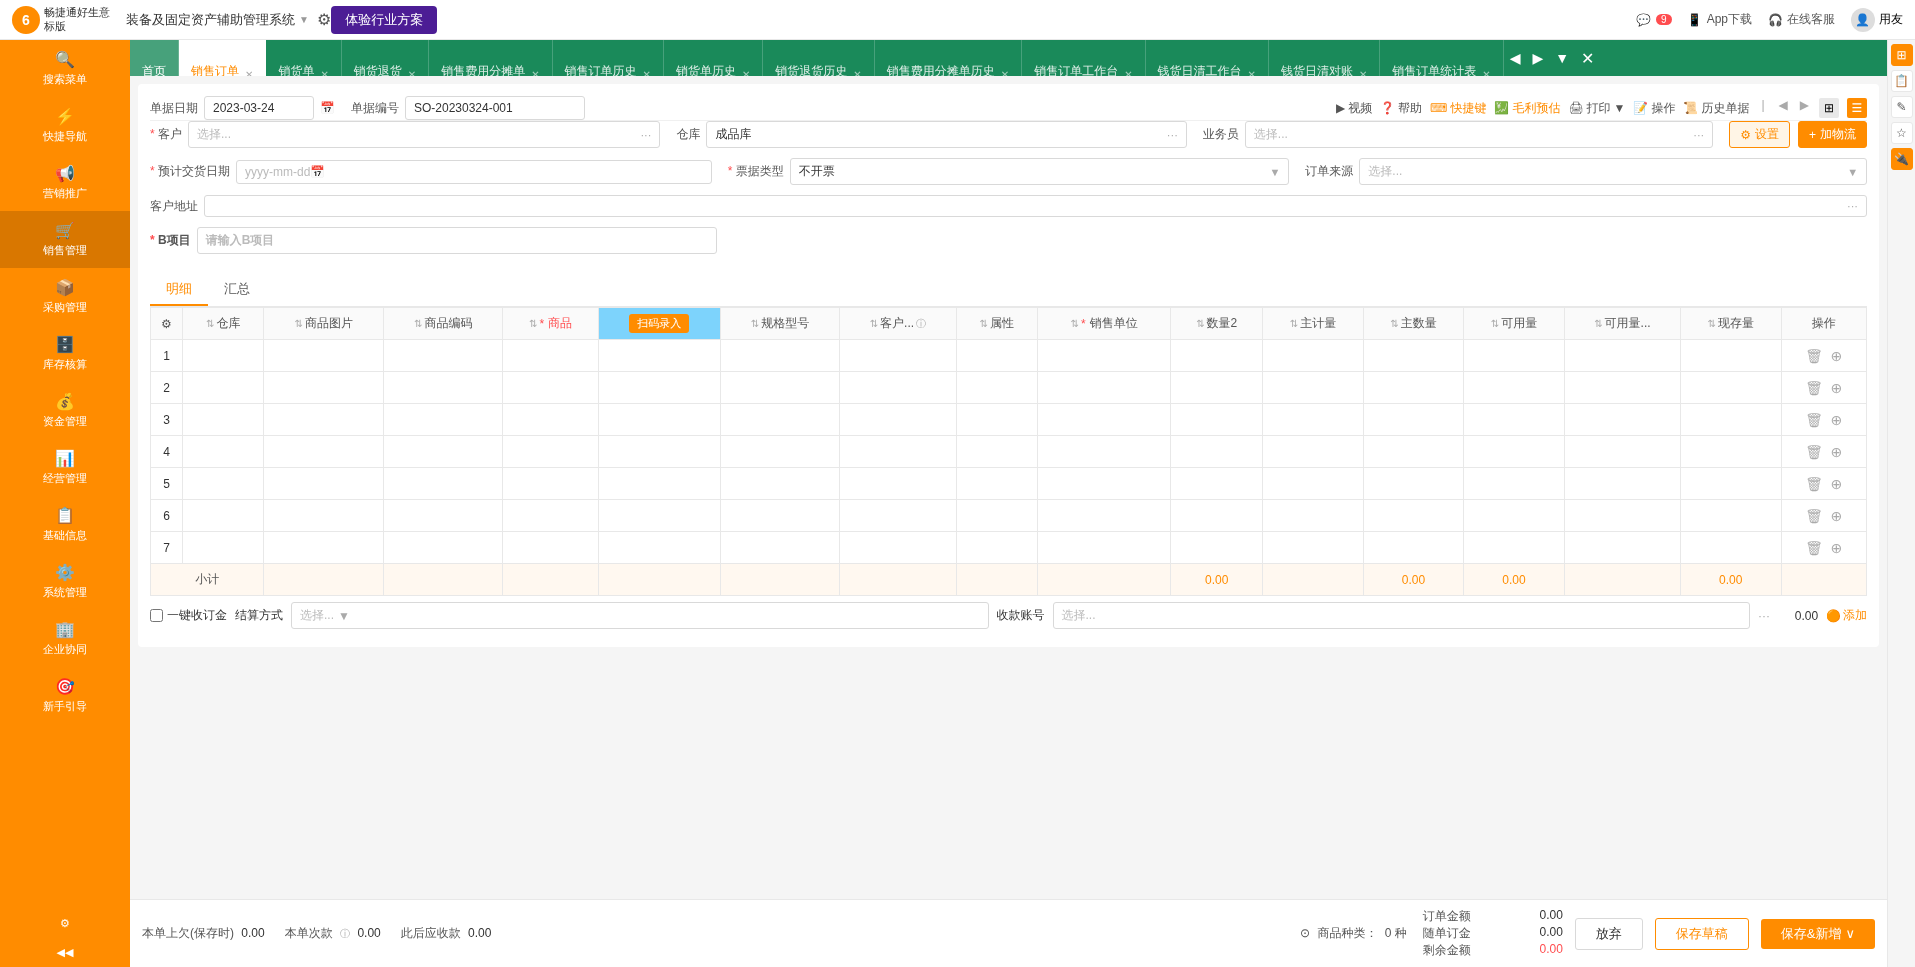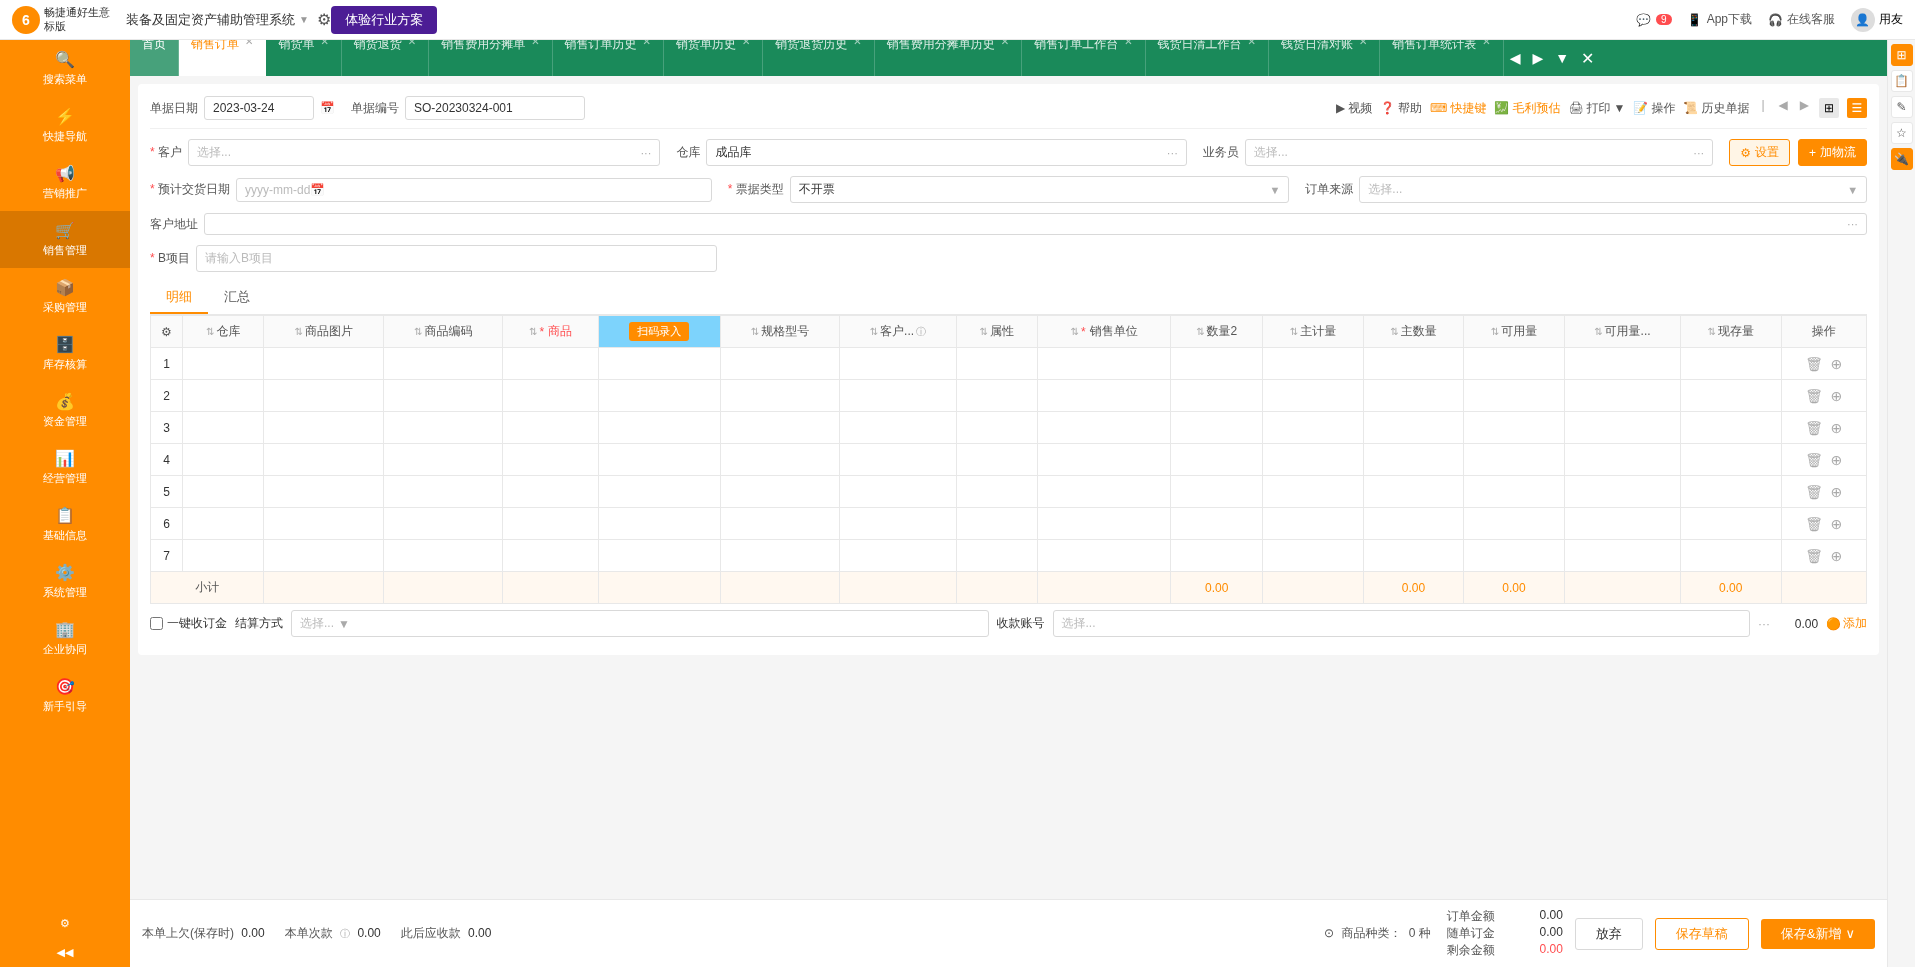--- a/index.html
+++ b/index.html
@@ -27,30 +27,30 @@
     .gear-icon { color: #555; cursor: pointer; font-size: 16px; margin-left: 8px; }
     .user-area { display: flex; align-items: center; gap: 4px; cursor: pointer; }
     .user-avatar { width: 24px; height: 24px; border-radius: 50%; background: #ddd; display: flex; align-items: center; justify-content: center; font-size: 12px; }
     .sidebar-item { display: flex; flex-direction: column; align-items: center; padding: 10px 4px; cursor: pointer; color: white; font-size: 11px; gap: 3px; }
     .sidebar-item.active { background: rgba(0,0,0,0.15); }
     .sidebar-item .item-icon { font-size: 16px; }
     .sidebar-bottom { margin-top: auto; }
     .sidebar-bottom-item { display: flex; flex-direction: column; align-items: center; padding: 8px 4px; cursor: pointer; color: white; font-size: 11px; gap: 2px; }
 
     
-    .tab-item { height: 44px; padding: 0 12px; display: flex; align-items: flex-start; gap: 4px; color: rgba(255,255,255,0.85); cursor: pointer; white-space: nowrap; font-size: 12px; border-right: 1px solid rgba(255,255,255,0.2); flex-shrink: 0; }
+    .tab-item { height: 44px; padding: 0 12px; display: flex; align-items: flex-end; gap: 4px; color: rgba(255,255,255,0.85); cursor: pointer; white-space: nowrap; font-size: 12px; border-right: 1px solid rgba(255,255,255,0.2); flex-shrink: 0; }
     .tab-item.active { background: white; color: #ff8c00; border-bottom: none; }
     .tab-item.home { background: rgba(255,255,255,0.2); color: white; }
     .tab-close { font-size: 10px; color: rgba(255,255,255,0.6); margin-left: 2px; }
     .tab-item.active .tab-close { color: #aaa; }
     .tab-nav-btn { color: white; padding: 0 6px; cursor: pointer; font-size: 14px; }
 
     
     .form-card { background: white; border-radius: 4px; padding: 12px; margin-bottom: 8px; }
-    .form-header { display: flex; align-items: center; gap: 16px; margin-bottom: 10px; padding-bottom: 8px; border-bottom: 1px solid #f0f0f0; }
+    .form-header { display: flex; align-items: center; gap: 16px; padding-bottom: 0; border-bottom: 1px solid #f0f0f0; }
     .form-header-actions { margin-left: auto; display: flex; gap: 8px; }
     .header-btn { display: flex; align-items: center; gap: 3px; font-size: 12px; color: #555; cursor: pointer; }
     .header-btn.orange { color: #ff8c00; }
     .date-icon { color: #aaa; font-size: 12px; cursor: pointer; }
 
     
     .content-tabs { display: flex; margin-bottom: 0; border-bottom: 1px solid #e8e8e8; }
     .content-tab { padding: 6px 16px; cursor: pointer; font-size: 13px; color: #555; border-bottom: 2px solid transparent; }
     .content-tab.active { color: #ff8c00; border-bottom: 2px solid #ff8c00; font-weight: 500; }
 
@@ -65,21 +65,21 @@
     
     .summary-row td { background: #fff8f0; font-weight: 500; color: #ff8c00; }
 
     
     .bottom-bar { background: white; padding: 8px 12px; border-top: 1px solid #e8e8e8; display: flex; align-items: center; gap: 16px; font-size: 12px; flex-shrink: 0; }
     .bottom-info { color: #555; }
     .bottom-info span { margin-right: 4px; }
     .bottom-info .value { color: #333; font-weight: 500; }
     .bottom-right { margin-left: auto; display: flex; align-items: center; gap: 12px; }
     .total-info { text-align: right; }
-    .total-row { display: flex; justify-content: space-between; gap: 8px; font-size: 12px; color: #333; }
+    .total-row { display: flex; justify-content: space-between; gap: 32px; font-size: 12px; color: #333; }
     .total-row .lbl { color: #555; }
     .total-row .val { color: #333; min-width: 60px; text-align: right; }
     .btn-discard { padding: 6px 20px; border: 1px solid #d9d9d9; border-radius: 3px; background: white; cursor: pointer; font-size: 13px; color: #333; }
     .btn-save { padding: 6px 20px; border: 1px solid #ff8c00; border-radius: 3px; background: white; cursor: pointer; font-size: 13px; color: #ff8c00; }
     .btn-save-new { padding: 6px 20px; border: none; border-radius: 3px; background: #ff8c00; cursor: pointer; font-size: 13px; color: white; display: flex; align-items: center; gap: 4px; }
 
     
     .payment-row { display: flex; align-items: center; gap: 8px; padding: 6px 0; font-size: 12px; color: #333; }
     .checkbox-item { display: flex; align-items: center; gap: 4px; cursor: pointer; justify-content: space-between; }
     .add-btn { color: #ff8c00; cursor: pointer; display: flex; align-items: center; gap: 2px; }
@@ -376,21 +376,21 @@
 
           <div style="display:flex; gap:16px; margin-bottom:10px; align-items:center;">
             <div class="field-group" style="flex:1;">
               <span class="field-label">客户地址</span>
               <div class="field-input" style="flex:1;">
                 <span class="ellipsis-btn">···</span>
               </div>
             </div>
           </div>
 
-          <div style="display:flex; gap:16px; margin-bottom:10px; align-items:flex-end;">
+          <div style="display:flex; gap:16px; margin-bottom:20px; align-items:flex-end;font-weight:bold;">
             <div class="field-group" style="flex:0 0 33%;">
               <span class="field-label req">B项目</span>
               <div class="field-input" style="flex:1;">
                 <span style="color:#bbb;">请输入B项目</span>
               </div>
             </div>
           </div>
 
           <div class="content-tabs">
             <div class="content-tab active">明细</div>

